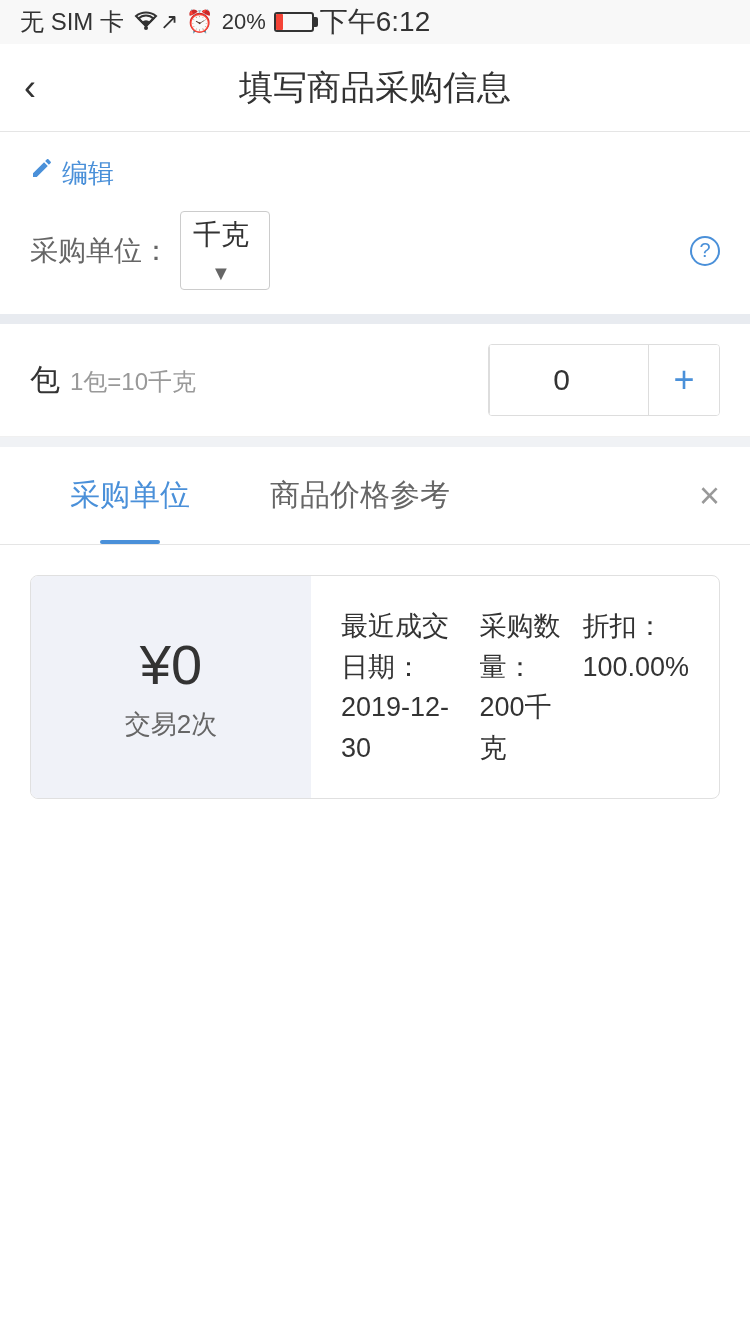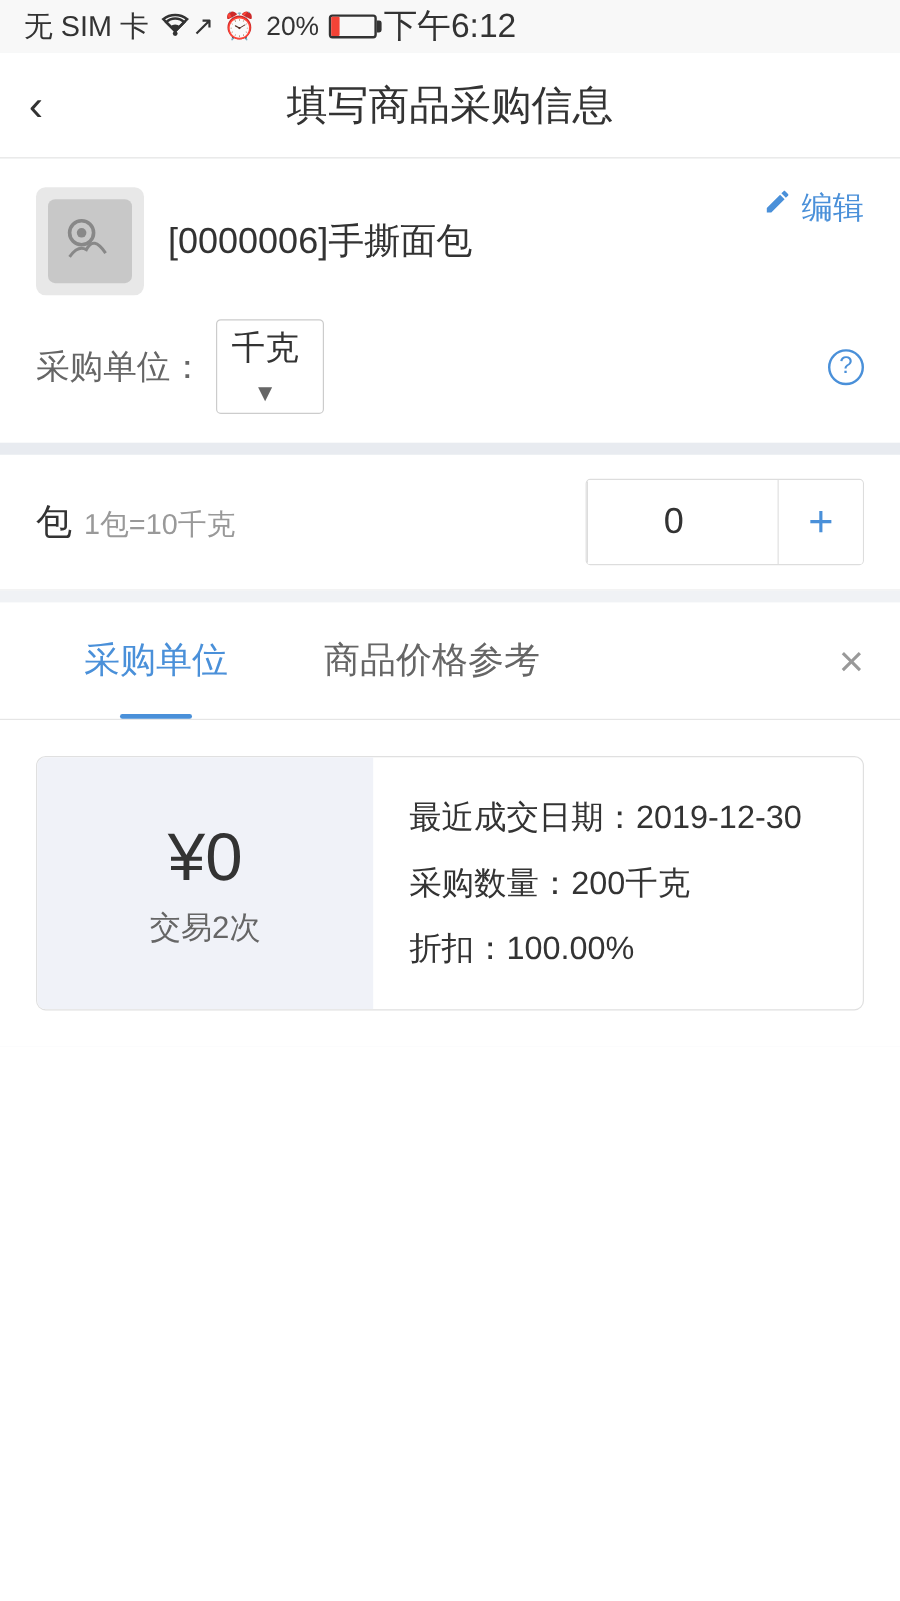--- a/index.html
+++ b/index.html
@@ -325,21 +325,21 @@
     }
     .history-trade-count {
       font-size: 26px;
       color: #666;
       margin-top: 10px;
     }
     .history-details-panel {
       flex: 1;
       padding: 30px 30px;
       display: flex;
-      flex-direction: column;
+      flex-direction: row;
       justify-content: center;
       gap: 14px;
     }
     .history-detail-row {
       font-size: 27px;
       color: #333;
       line-height: 1.5;
     }
 
     
@@ -375,34 +375,20 @@
   </div>
 </div>
 
 <div class="nav-bar">
   <span class="nav-back">‹</span>
   <span class="nav-title">填写商品采购信息</span>
 </div>
 
 <div class="product-card">
   <div class="product-header">
-    <div class="product-left">
-      <div class="product-thumbnail">
-        <div class="product-thumbnail-inner">
-          <svg width="50" height="50" viewBox="0 0 50 50">
-            <circle cx="18" cy="18" r="10" fill="none" stroke="#888" stroke-width="3"></circle>
-            <circle cx="18" cy="18" r="4" fill="#888"></circle>
-            <path d="M8 38 Q15 28 22 32 Q28 20 38 35" fill="none" stroke="#888" stroke-width="2.5"></path>
-          </svg>
-        </div>
-      </div>
-      <span class="product-name">
-        <span>[0000006]</span><span>手撕面包</span>
-      </span>
-    </div>
     <div class="edit-btn">
       <svg width="24" height="24" viewBox="0 0 24 24" style="margin-right:4px">
         <path d="M3 17.25V21h3.75L17.81 9.94l-3.75-3.75L3 17.25zM20.71 7.04c.39-.39.39-1.02 0-1.41l-2.34-2.34c-.39-.39-1.02-.39-1.41 0l-1.83 1.83 3.75 3.75 1.83-1.83z" fill="#4a90d9"></path>
       </svg>
       <span>编辑</span>
     </div>
   </div>
   <div class="product-unit-row">
     <div style="display:flex;align-items:center;gap:10px">
       <span class="unit-label">采购单位：</span>

